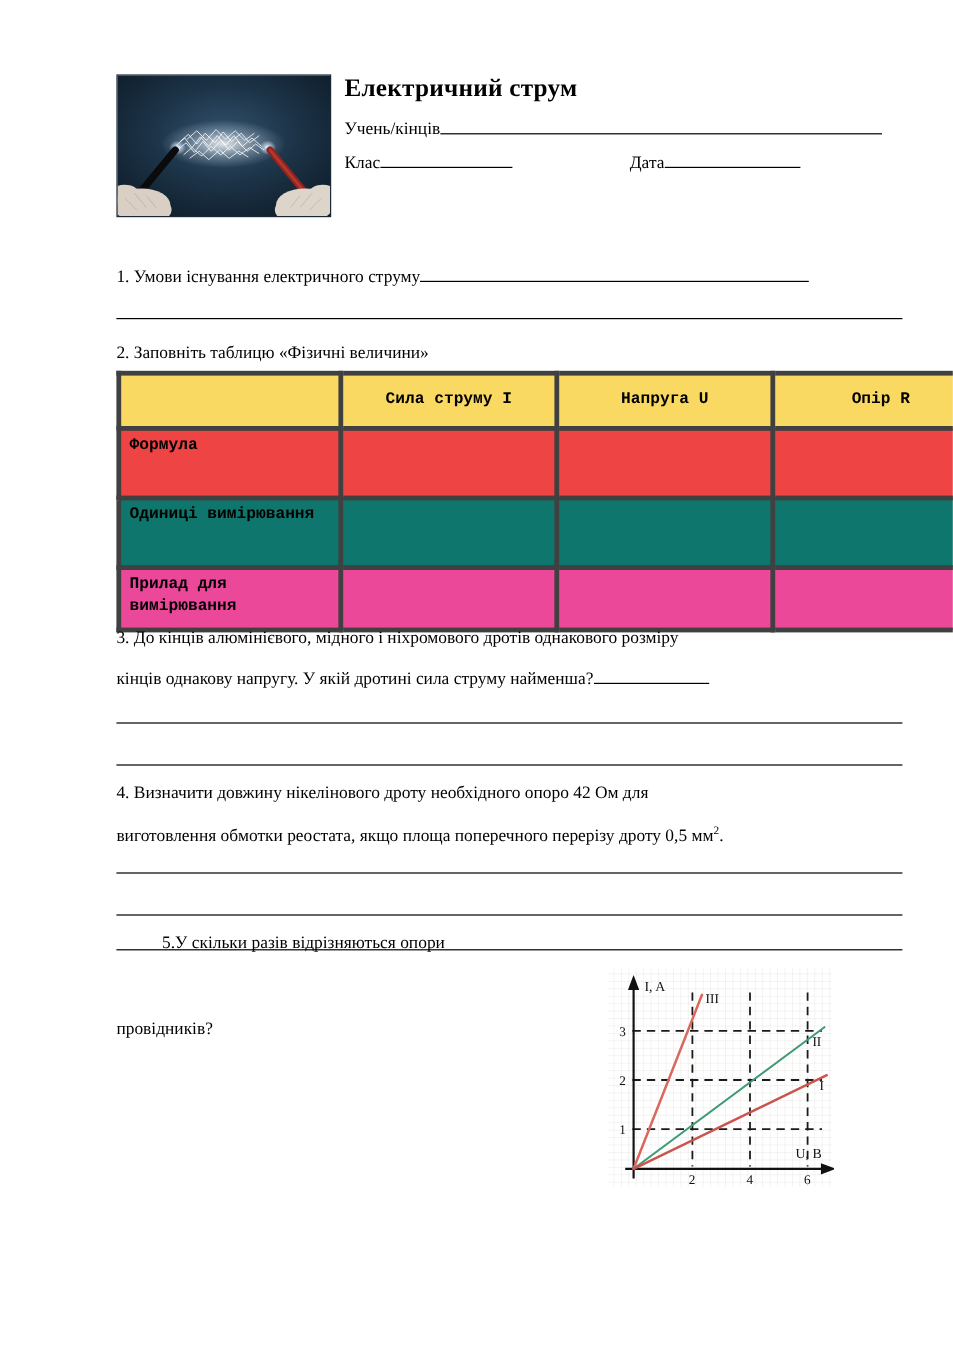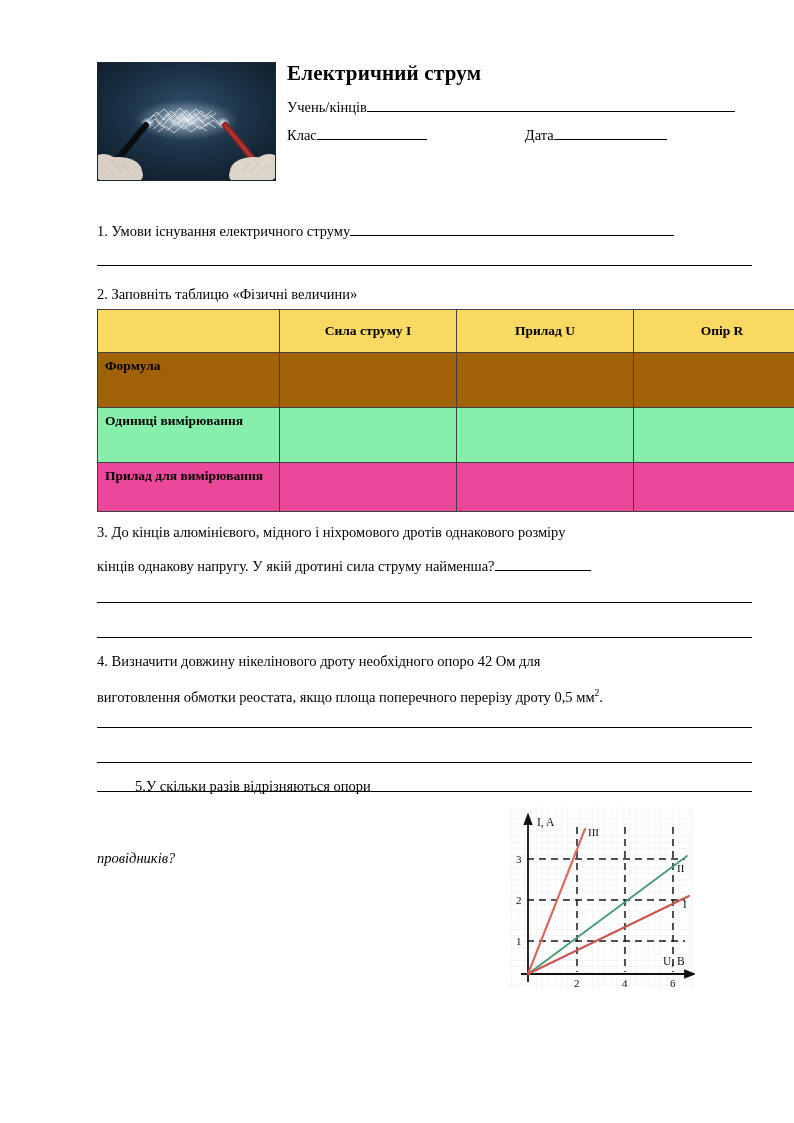--- a/index.html
+++ b/index.html
@@ -98,35 +98,36 @@
   .tbl {
     position: absolute;
     left: 97px;
     top: 309px;
     width: 655px;
     border-collapse: collapse;
     table-layout: fixed;
     font-size: 13.5px;
   }
   .tbl td, .tbl th {
-    border: 1px solid #404040;
+    border: 4px solid #404040;
     padding: 4px 7px;
     font-weight: bold;
     vertical-align: top;
     line-height: 18px;
+    font-family: Liberation Mono, monospace;
   }
   .tbl th {
     text-align: center;
     vertical-align: middle;
   }
   .col-label { width: 167px; }
   .col-data  { width: 162px; }
   .row-head td, .row-head th { height: 34px; background: #fad962; }
-  .row-formula td { height: 46px; background: #a16207; }
-  .row-units td   { height: 46px; background: #86efac; }
+  .row-formula td { height: 46px; background: #ef4444; }
+  .row-units td   { height: 46px; background: #0f766e; }
   .row-device td  { height: 40px; background: #ec4899; }
 
   
   .graph {
     position: absolute;
     left: 505px;
     top: 805px;
     width: 190px;
     height: 186px;
     background: #ffffff;
@@ -216,21 +217,21 @@
 
   <div class="q" style="left:97px; top:279px;">
     <span>2. Заповніть таблицю  «Фізичні величини»</span>
   </div>
 
   <table class="tbl">
     <tbody>
         <tr class="row-head">
       <th class="col-label"></th>
       <th class="col-data">Сила струму  I</th>
-      <th class="col-data">Прилад  U</th>
+      <th class="col-data">Напруга  U</th>
       <th class="col-data">Опір  R</th>
     </tr>
     <tr class="row-formula">
       <td>Формула</td>
       <td></td>
       <td></td>
       <td></td>
     </tr>
     <tr class="row-units">
       <td>Одиниці вимірювання</td>
@@ -262,21 +263,21 @@
   <div class="q" style="left:97px; top:678px;">
     <span>виготовлення обмотки реостата, якщо площа поперечного перерізу дроту 0,5 мм</span><sup style="font-size:9.5px;">2</sup><span>.</span>
   </div>
   <div class="hr-line" style="top:727px;"></div>
   <div class="hr-line" style="top:762px;"></div>
   <div class="hr-line" style="top:791px;"></div>
 
   <div class="q" style="left:97px; top:771px;margin-left:38px;">
     <span>5.У скільки разів відрізняються опори</span>
   </div>
-  <div class="q" style="left:97px; top:843px;font-style:italic;">
+  <div class="q" style="left:97px; top:843px;">
     <span>провідників?</span>
   </div>
 
   <div class="graph">
     <svg width="190" height="186" viewBox="0 0 190 186" xmlns="http://www.w3.org/2000/svg">
 
       <defs>
         <pattern id="fine" width="6.2" height="6.2" patternUnits="userSpaceOnUse">
           <path d="M6.2 0 L0 0 0 6.2" fill="none" stroke="#d8d4d0" stroke-width="0.55"></path>
         </pattern>

